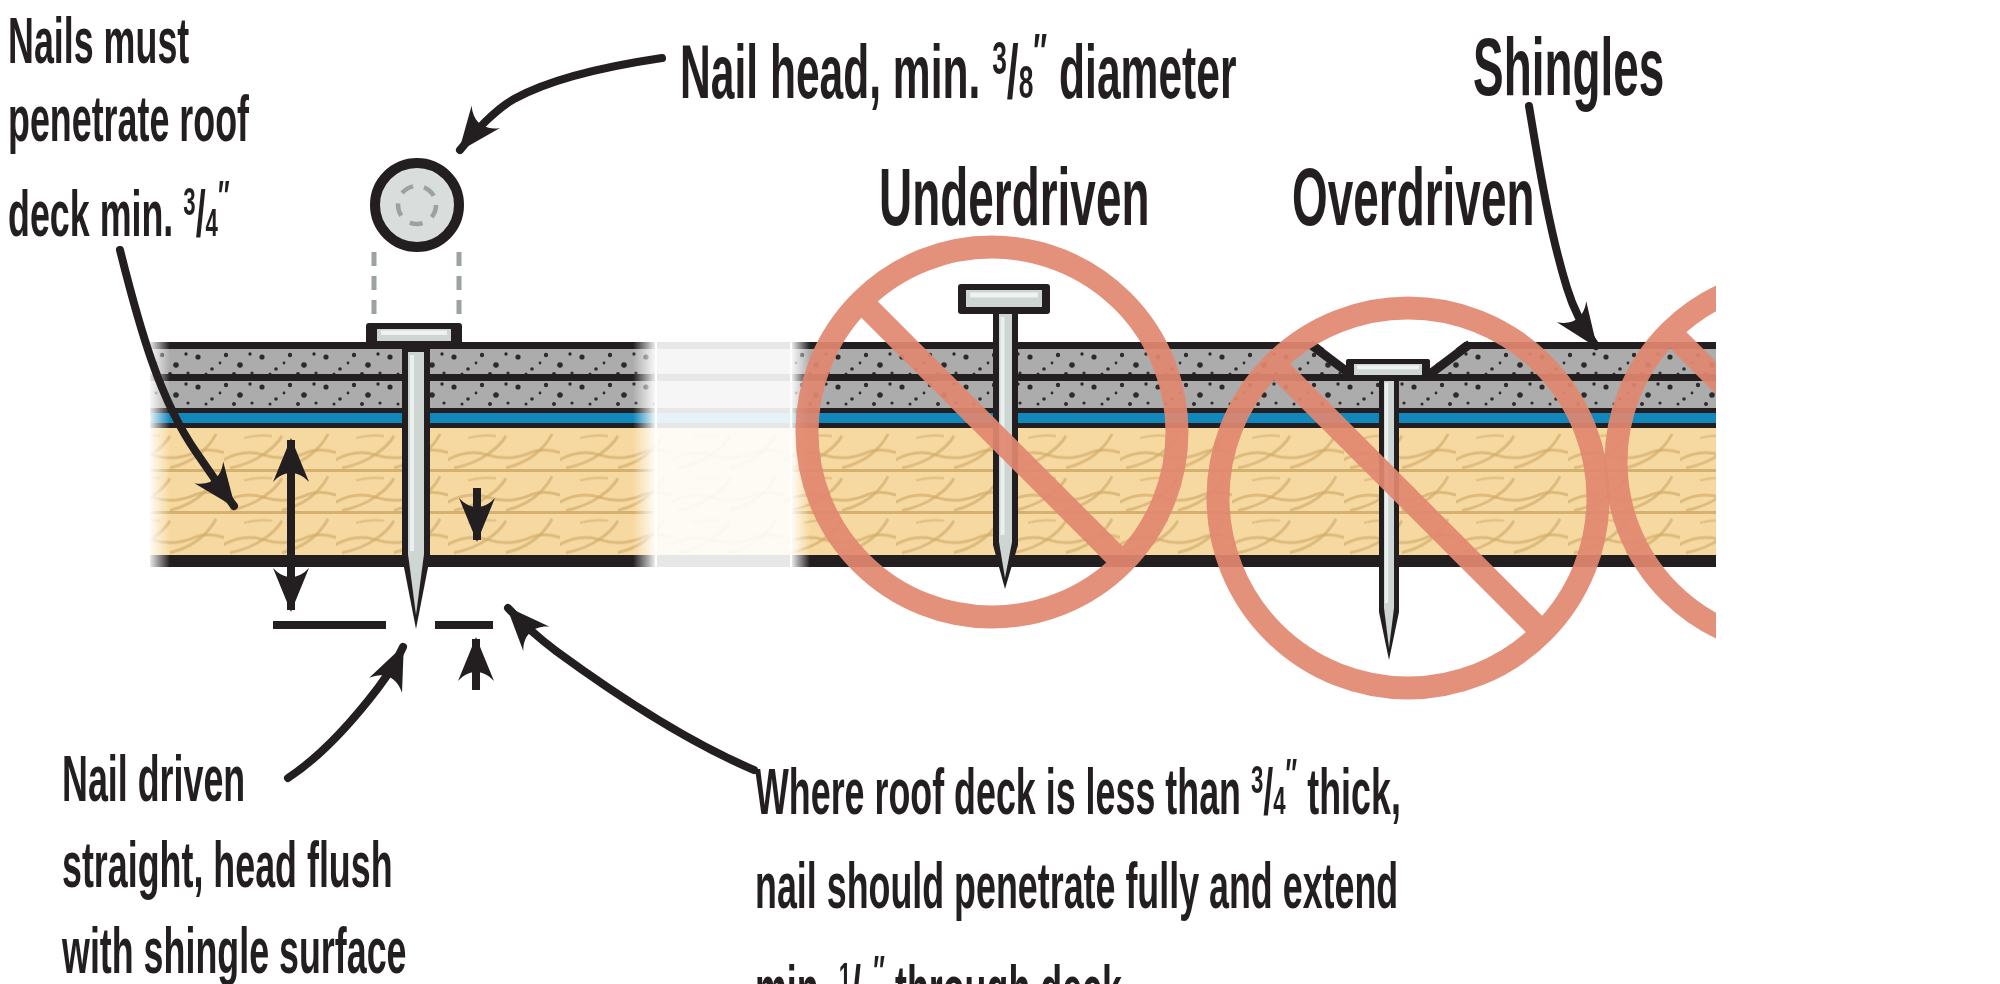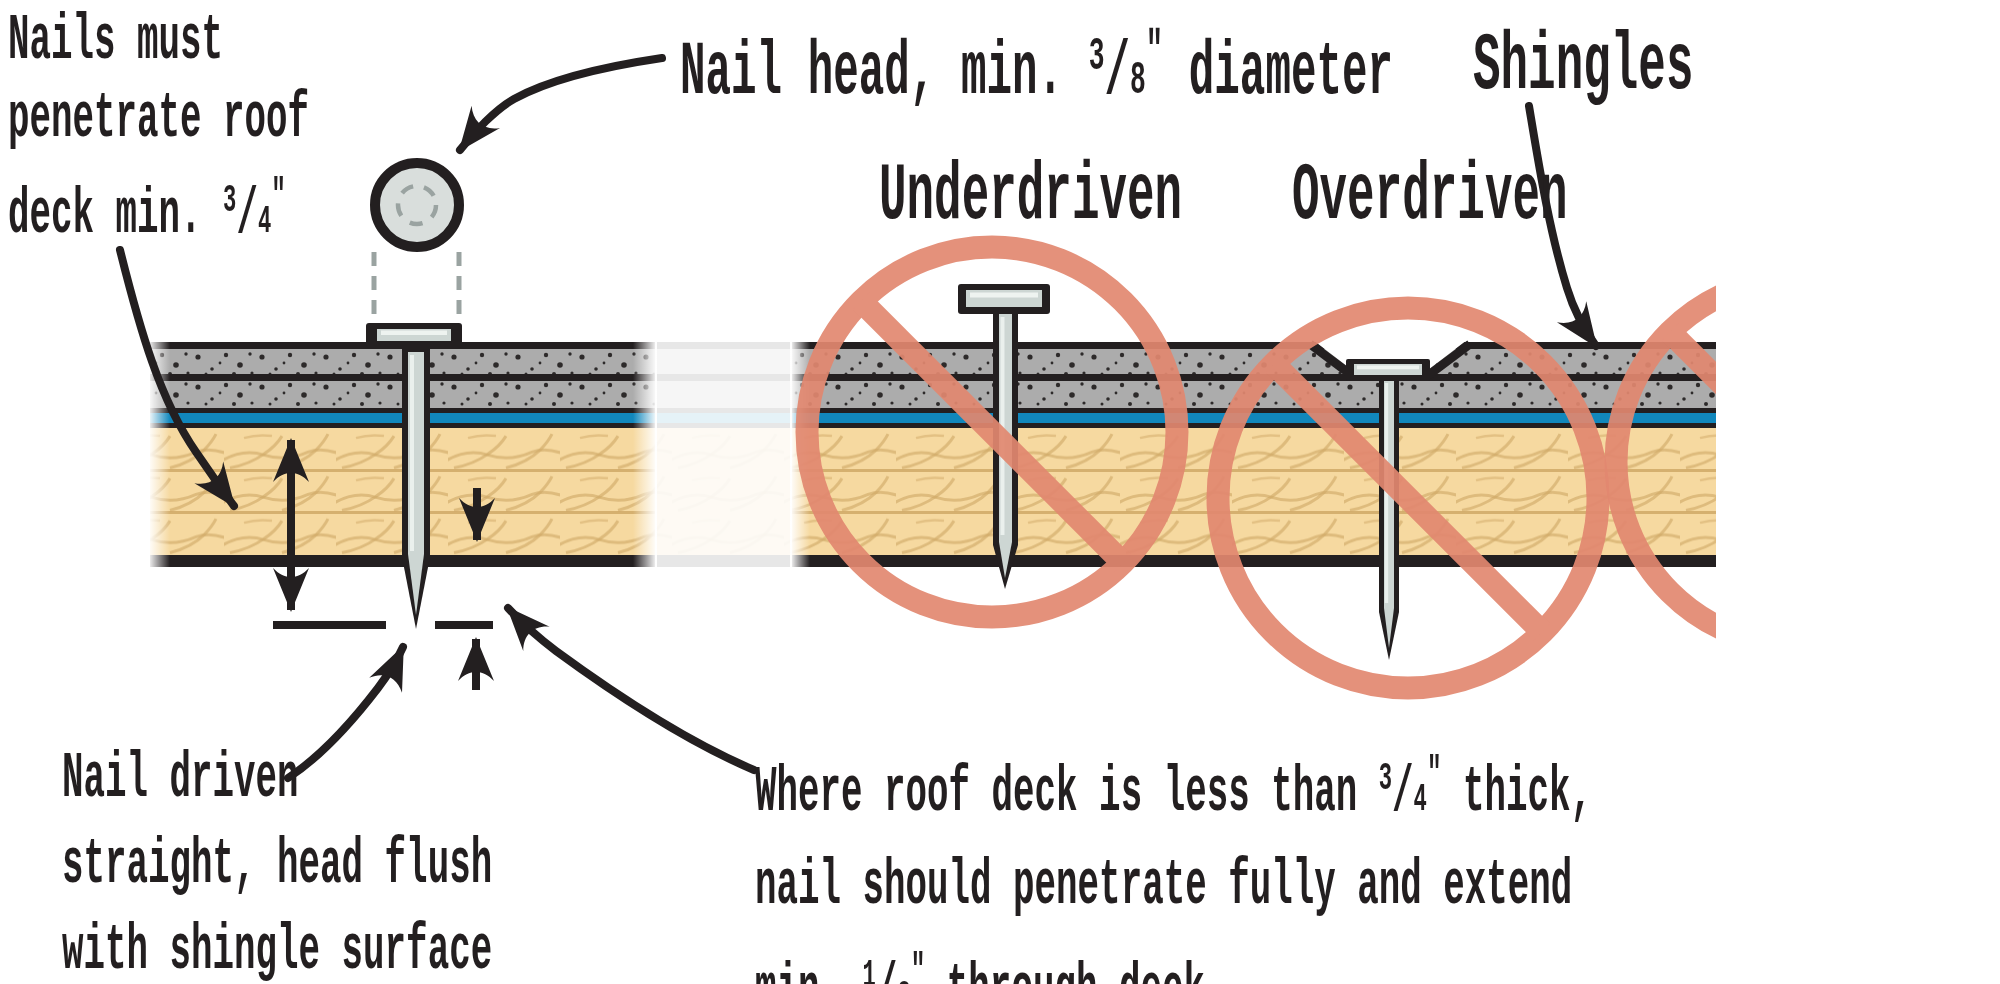--- a/index.html
+++ b/index.html
@@ -2,21 +2,21 @@
 <html style="--c-ink: #231f20; --c-salmon: #E28870; --c-blue: #1187BC; --c-shingle_gray: #ACACAC; --c-deck_tan: #F6D9A0; --c-grain: #CFA866; --c-nail_fill: #CDD6D3; --c-nail_highlight: #EFF4F1; --c-head_fill: #D9DEDC; --c-guide: #9AA3A1; --c-paper: #FFFFFF;"><head>
 <meta charset="utf-8">
 <style>
   :root{
     --c-ink:#231f20; --c-salmon:#E28870; --c-blue:#1187BC; --c-shingle_gray:#ACACAC;
     --c-deck_tan:#F6D9A0; --c-grain:#CFA866; --c-nail_fill:#CDD6D3; --c-nail_highlight:#EFF4F1;
     --c-head_fill:#D9DEDC; --c-guide:#9AA3A1; --c-paper:#FFFFFF;
   }
   html,body{margin:0;padding:0;background:#fff;}
   #stage{position:relative;width:1716px;height:984px;background:var(--c-paper);overflow:hidden;
-         font-family:Liberation Mono, monospace;color:var(--c-ink);}
+         font-family:Liberation Sans, sans-serif;color:var(--c-ink);}
   #art{position:absolute;left:0;top:0;}
   
   .ink-f{fill:var(--c-ink);} .ink-s{stroke:var(--c-ink);fill:none;}
   .gray-f{fill:var(--c-shingle_gray);} .blue-f{fill:var(--c-blue);}
   .tan-f{fill:var(--c-deck_tan);} .grain-s{stroke:var(--c-grain);fill:none;}
   .nail-f{fill:var(--c-nail_fill);} .hl-f{fill:var(--c-nail_highlight);}
   .head-f{fill:var(--c-head_fill);} .salmon-s{stroke:var(--c-salmon);fill:none;}
   .guide-s{stroke:var(--c-guide);fill:none;}
   .dot-f{fill:var(--c-ink);opacity:.92;}
   

